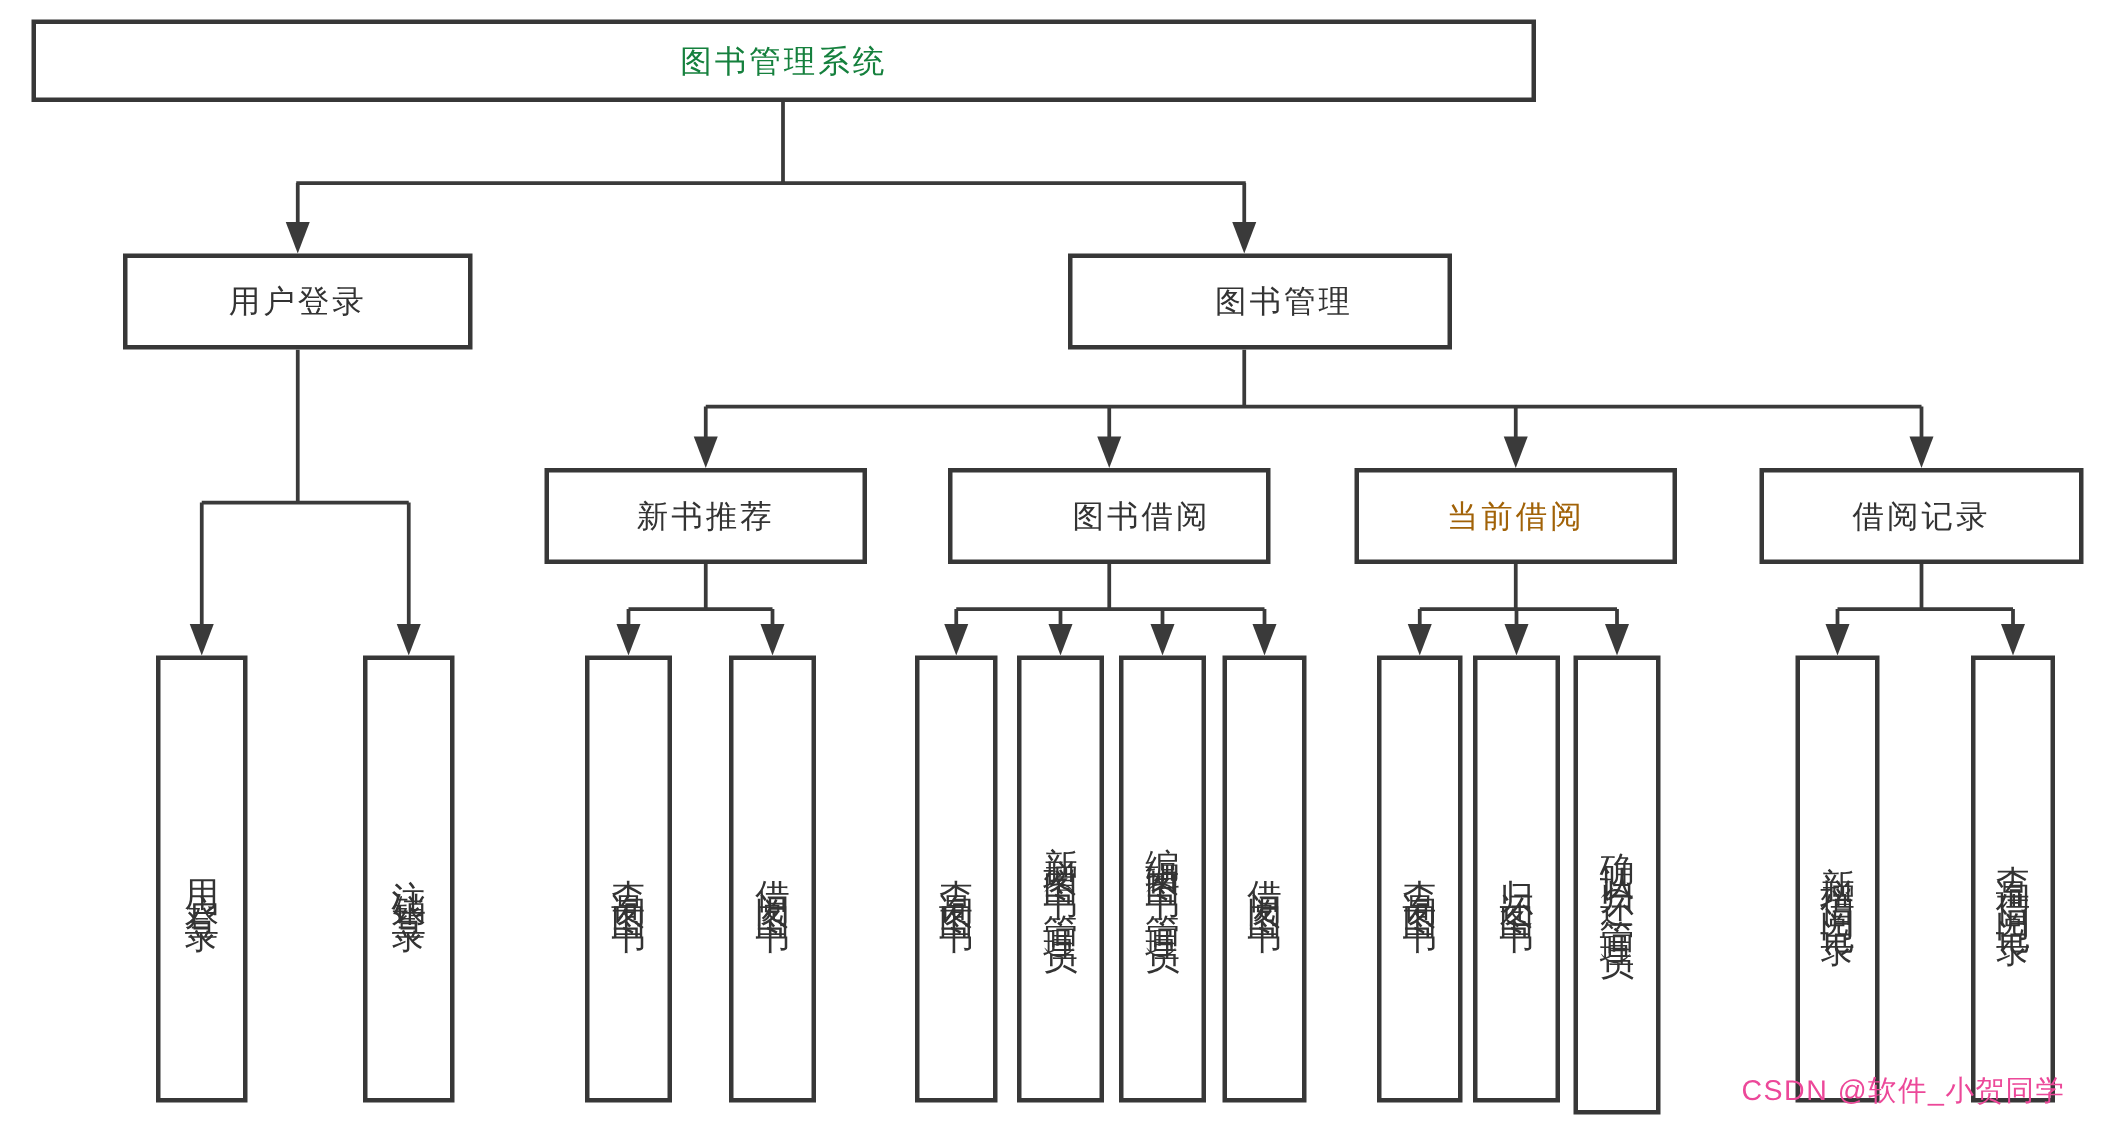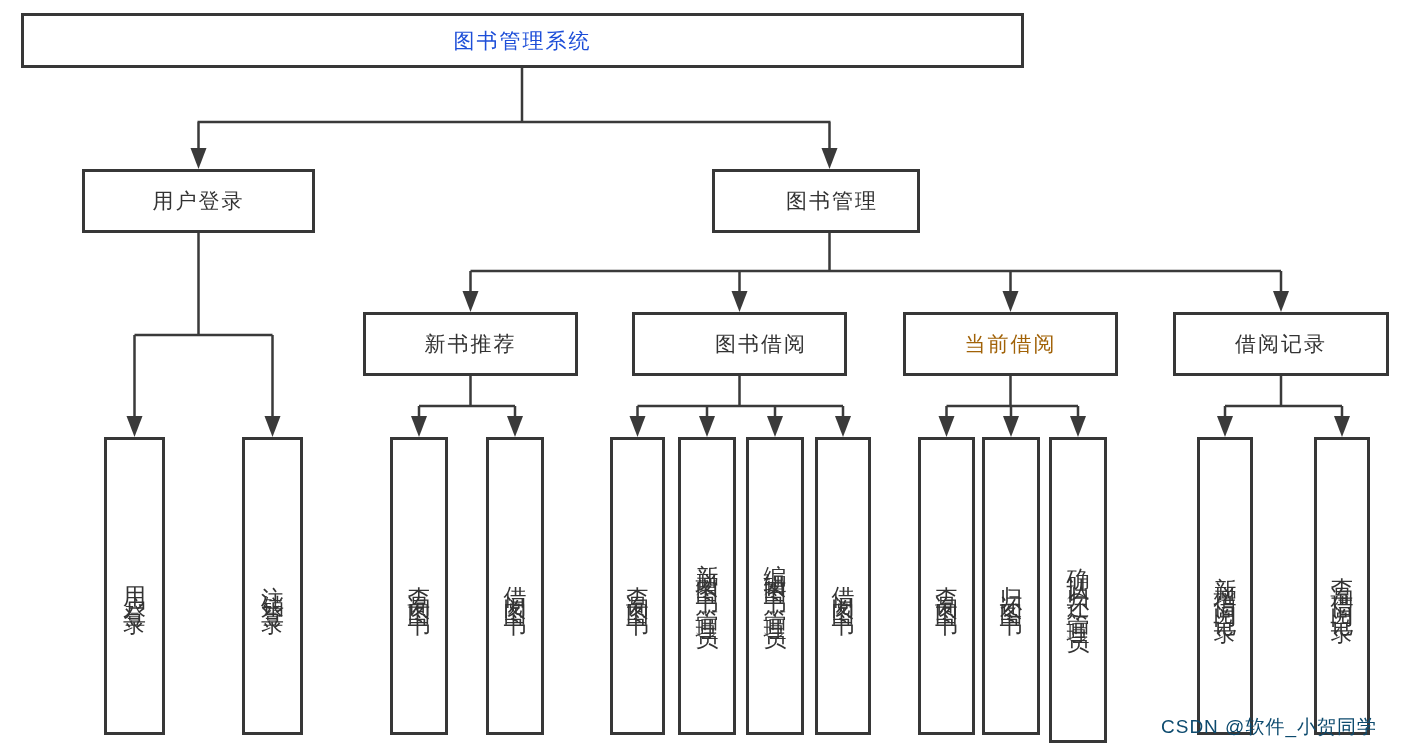--- a/index.html
+++ b/index.html
@@ -28,21 +28,21 @@
   .v{
     writing-mode:vertical-rl;
     text-orientation:mixed;
     font-size:23px;
     letter-spacing:9px;
     line-height:1;
   }
   
   .b-root   {left:21px;  top:13px;  width:1003px;height:55px;}
   .b-login  {left:82px;  top:169px; width:233px; height:64px;}
-  .b-mgmt   {left:712px; top:169px; width:208px; height:64px;padding-left:32px;}
+  .b-mgmt   {left:712px; top:169px; width:256px; height:64px;padding-left:32px;}
   .b-new    {left:363px; top:312px; width:215px; height:64px;}
   .b-borrow {left:632px; top:312px; width:215px; height:64px;}
   .b-current{left:903px; top:312px; width:215px; height:64px;}
   .b-record {left:1173px;top:312px; width:216px; height:64px;}
   .v1 {left:104px; top:437px;width:61px;height:298px;}
   .v2 {left:242px; top:437px;width:61px;height:298px;}
   .v3 {left:390px; top:437px;width:58px;height:298px;}
   .v4 {left:486px; top:437px;width:58px;height:298px;}
   .v5 {left:610px; top:437px;width:55px;height:298px;}
   .v6 {left:678px; top:437px;width:58px;height:298px;}
@@ -108,21 +108,21 @@
       <polygon points="767,416 783,416 775,437"></polygon>
       <polygon points="835,416 851,416 843,437"></polygon>
       <polygon points="938.5,416 954.5,416 946.5,437"></polygon>
       <polygon points="1003,416 1019,416 1011,437"></polygon>
       <polygon points="1070,416 1086,416 1078,437"></polygon>
       <polygon points="1217,416 1233,416 1225,437"></polygon>
       <polygon points="1334,416 1350,416 1342,437"></polygon>
     </g>
   </svg>
 
-  <div class="node b-root" style="border-color: rgb(55, 55, 55); color: #1d4ed8; background: rgb(255, 255, 255); text-align: right;">图书管理系统</div>
+  <div class="node b-root" style="border-color: rgb(55, 55, 55); color: #15803d; background: rgb(255, 255, 255); text-align: right;">图书管理系统</div>
 
   <div class="node b-login" style="border-color: rgb(55, 55, 55); color: rgb(51, 51, 51); background: rgb(255, 255, 255);">用户登录</div>
   <div class="node b-mgmt" style="border-color: rgb(55, 55, 55); color: rgb(51, 51, 51); background: rgb(255, 255, 255);">图书管理</div>
 
   <div class="node b-new" style="border-color: rgb(55, 55, 55); color: rgb(51, 51, 51); background: rgb(255, 255, 255);">新书推荐</div>
   <div class="node b-borrow" style="border-color: rgb(55, 55, 55); color: rgb(51, 51, 51); background: rgb(255, 255, 255); padding-left: 43px;">图书借阅</div>
   <div class="node b-current" style="border-color: rgb(55, 55, 55); color: #a16207; background: rgb(255, 255, 255);">当前借阅</div>
   <div class="node b-record" style="border-color: rgb(55, 55, 55); color: rgb(51, 51, 51); background: rgb(255, 255, 255);">借阅记录</div>
 
   <div class="node v v1" style="border-color: rgb(55, 55, 55); color: rgb(51, 51, 51); background: rgb(255, 255, 255);">用户登录</div>
@@ -136,15 +136,15 @@
   <div class="node v v7" style="border-color: rgb(55, 55, 55); color: rgb(51, 51, 51); background: rgb(255, 255, 255);">编辑图书（管理员）</div>
   <div class="node v v8" style="border-color: rgb(55, 55, 55); color: rgb(51, 51, 51); background: rgb(255, 255, 255);">借阅图书</div>
 
   <div class="node v v9" style="border-color: rgb(55, 55, 55); color: rgb(51, 51, 51); background: rgb(255, 255, 255);">查询图书</div>
   <div class="node v v10" style="border-color: rgb(55, 55, 55); color: rgb(51, 51, 51); background: rgb(255, 255, 255);">归还图书</div>
   <div class="node v v11" style="border-color: rgb(55, 55, 55); color: rgb(51, 51, 51); background: rgb(255, 255, 255);">确认归还（管理员）</div>
 
   <div class="node v v12" style="border-color: rgb(55, 55, 55); color: rgb(51, 51, 51); background: rgb(255, 255, 255);">新增借阅记录</div>
   <div class="node v v13" style="border-color: rgb(55, 55, 55); color: rgb(51, 51, 51); background: rgb(255, 255, 255);">查询借阅记录</div>
 
-  <div class="watermark" style="color: #0c4a6e;">CSDN @软件_小贺同学</div>
+  <div class="watermark" style="color: #ec4899;">CSDN @软件_小贺同学</div>
 
 </div>
 
 </body></html>

